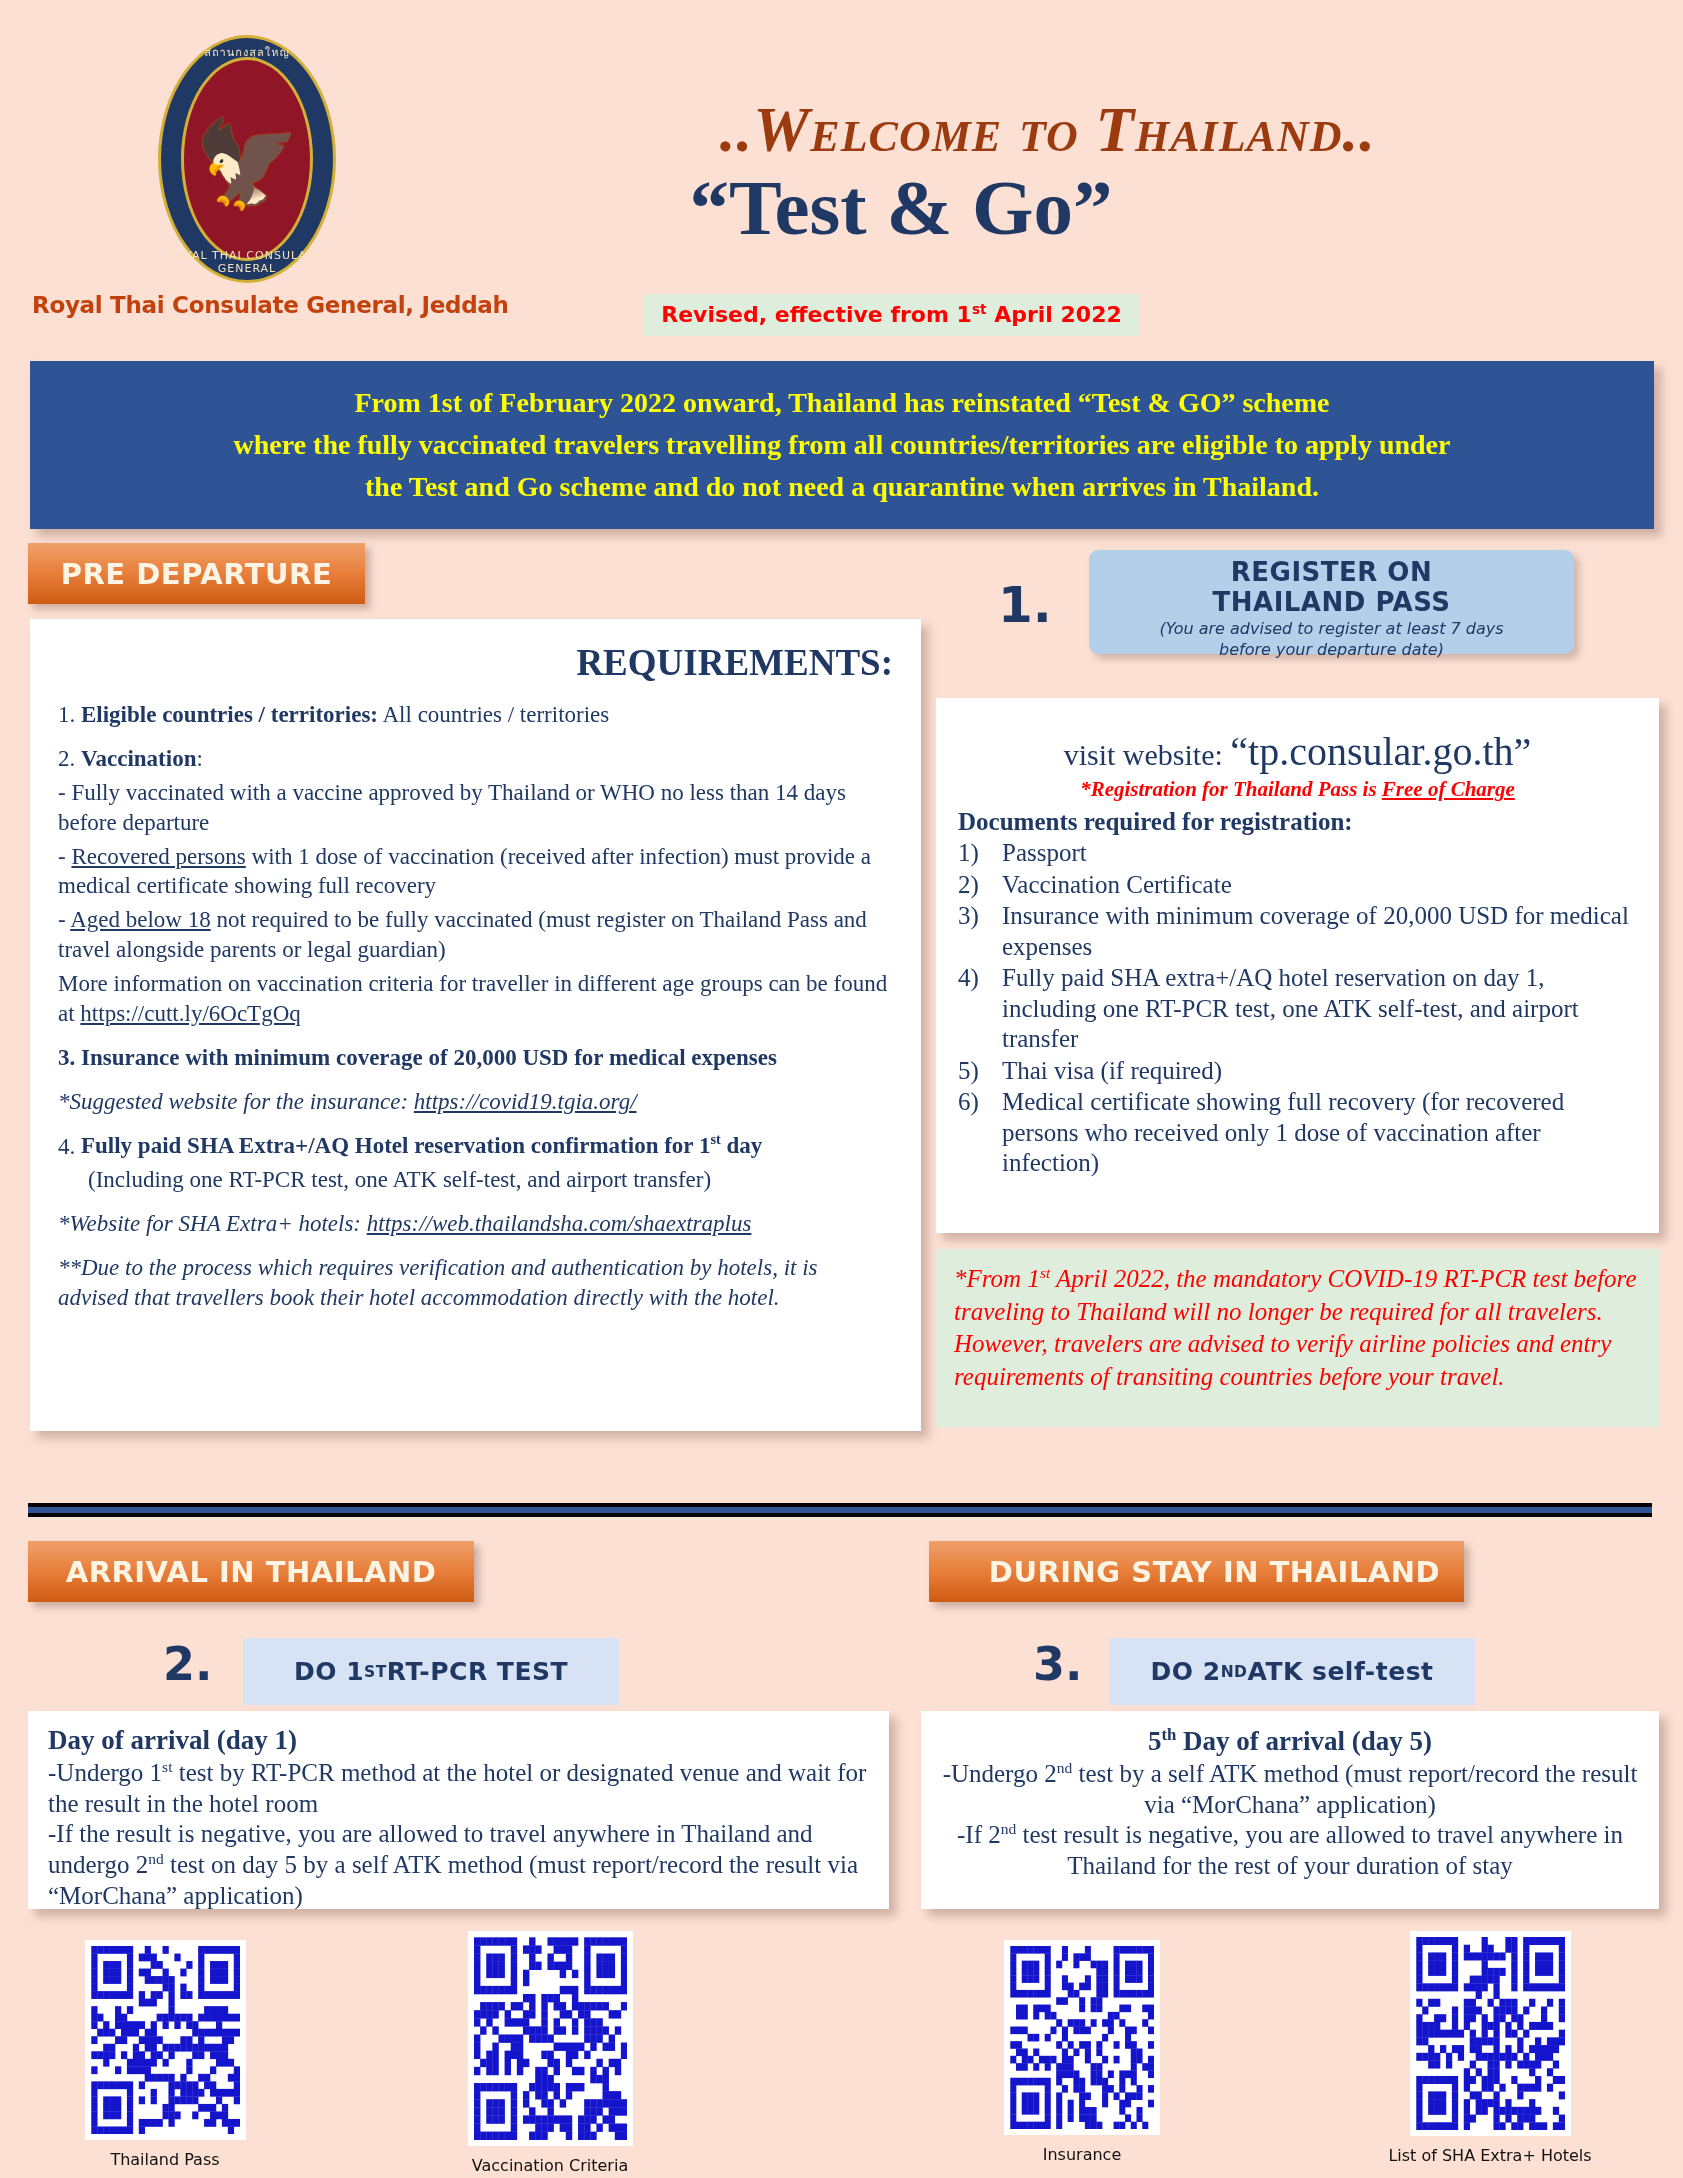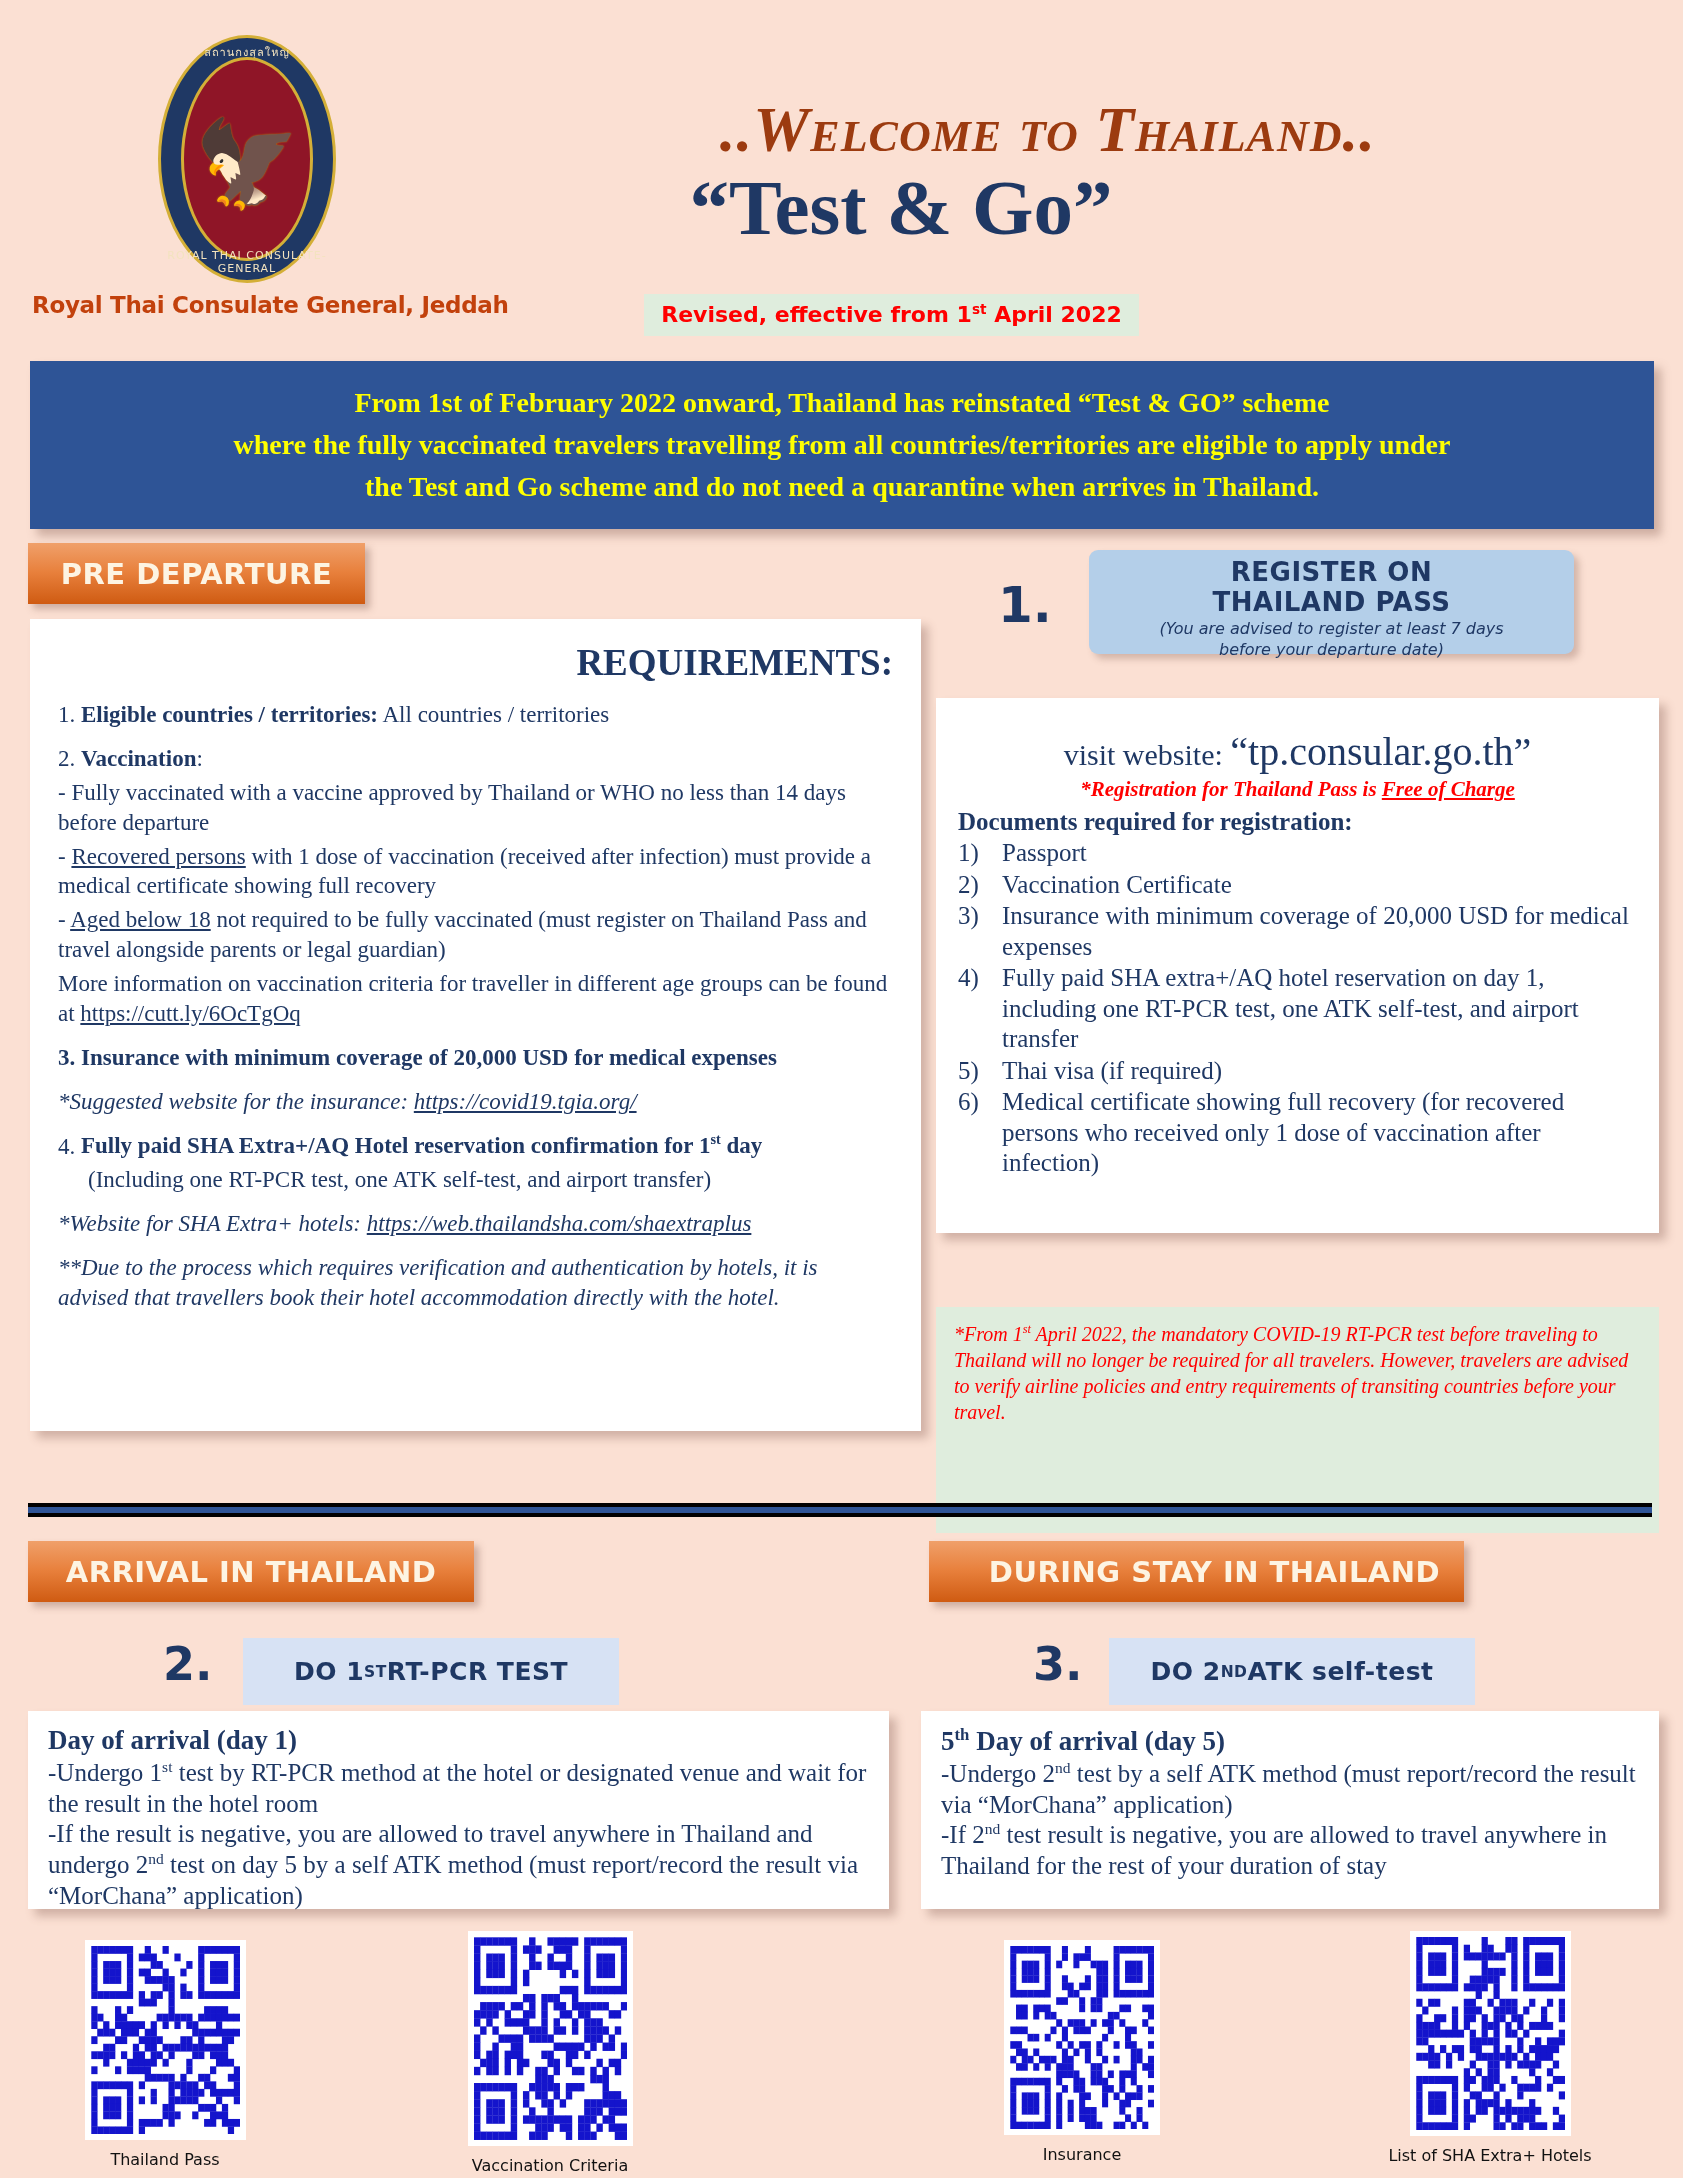--- a/index.html
+++ b/index.html
@@ -109,21 +109,21 @@
 
   
   .card {
     position:absolute;
     background:#ffffff;
     box-shadow:7px 7px 9px rgba(120,80,70,0.33);
   }
   #card-req  { left:30px; top:619px; width:891px; height:812px; padding:22px 28px 10px 28px; }
   #card-docs { left:936px; top:698px; width:723px; height:535px; padding:16px 22px 10px 22px; }
   #card-day1 { left:28px; top:1711px; width:861px; height:198px; padding:14px 20px; }
-  #card-day5 { left:921px; top:1711px; width:738px; height:198px; padding:14px 20px; }
+  #card-day5 { left:921px; top:1711px; width:738px; height:198px; padding:14px 20px;text-align:center; }
 
   h2.req-title {
     margin:0 0 16px 0;
     font-size:37px; font-weight:bold; color:#1f3864;
     font-family:"Liberation Serif", serif;
     text-align:right;
   }
   .req p {
     margin:0 0 4px 0;
     font-size:23px; line-height:1.30; color:#1f3864;
@@ -188,24 +188,24 @@
   .docs-title { font-size:25px; font-weight:bold; margin:0 0 2px 0; }
   ol.docs { margin:0; padding:0; list-style:none; }
   ol.docs li {
     font-size:25px; line-height:1.22; margin-bottom:1px;
     padding-left:44px; text-indent:-44px;
   }
   ol.docs li span.n { display:inline-block; width:44px; text-indent:0; }
 
   
   #greennote {
-    position:absolute; left:936px; top:1307px; width:723px; height:226px;
+    position:absolute; left:936px; top:1249px; width:723px; height:178px;
     background:#dfeddd;
     padding:14px 18px;
-    color:#ff0000; font-style:italic; font-size:20px; line-height:1.30;
+    color:#ff0000; font-style:italic; font-size:25px; line-height:1.30;
     font-family:"Liberation Serif", serif;
   }
 
   
   #divider {
     position:absolute; left:28px; top:1503px; width:1624px; height:14px;
     background:#2e5496;
     border-top:4px solid #000; border-bottom:4px solid #000;
   }
 

